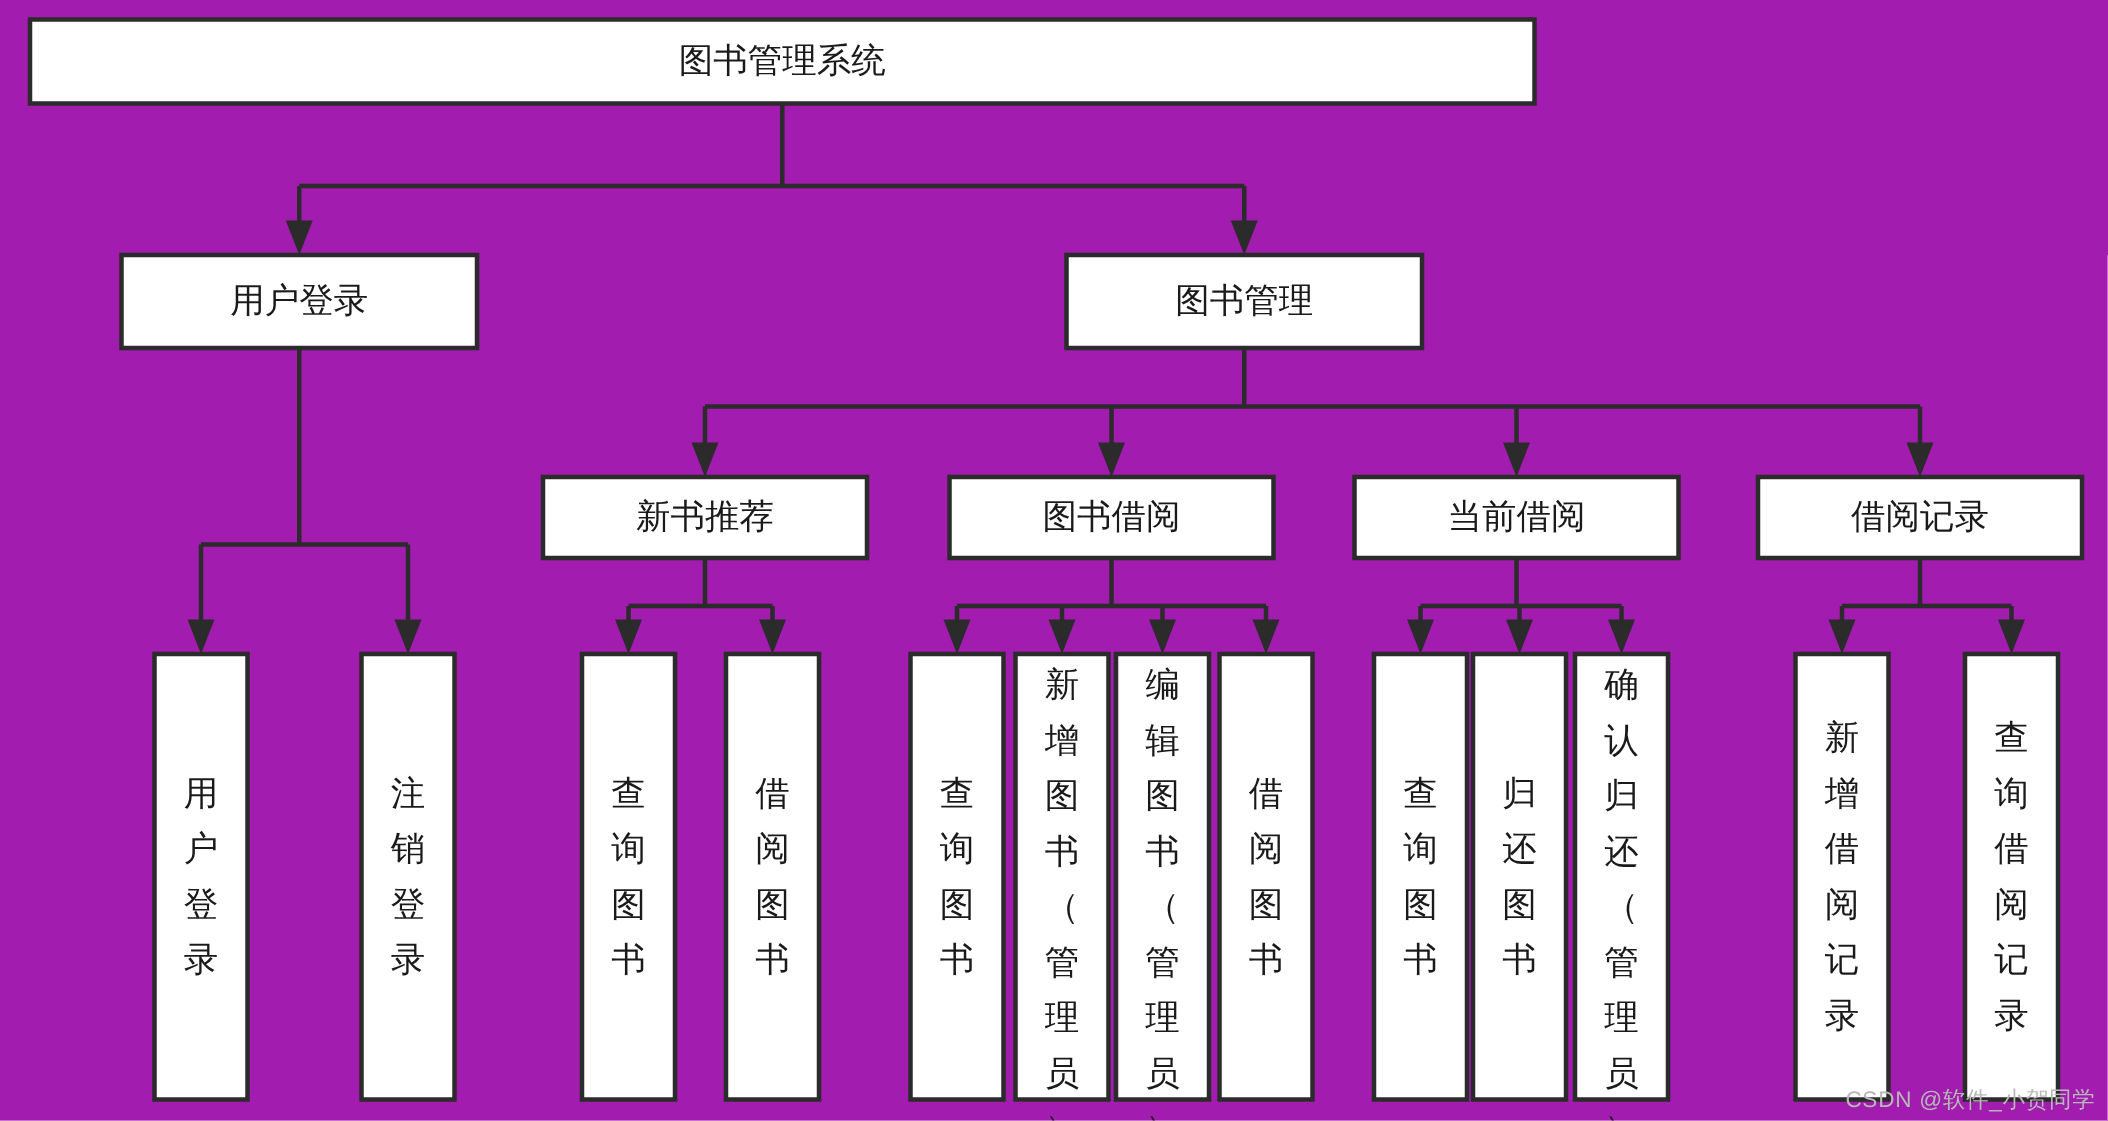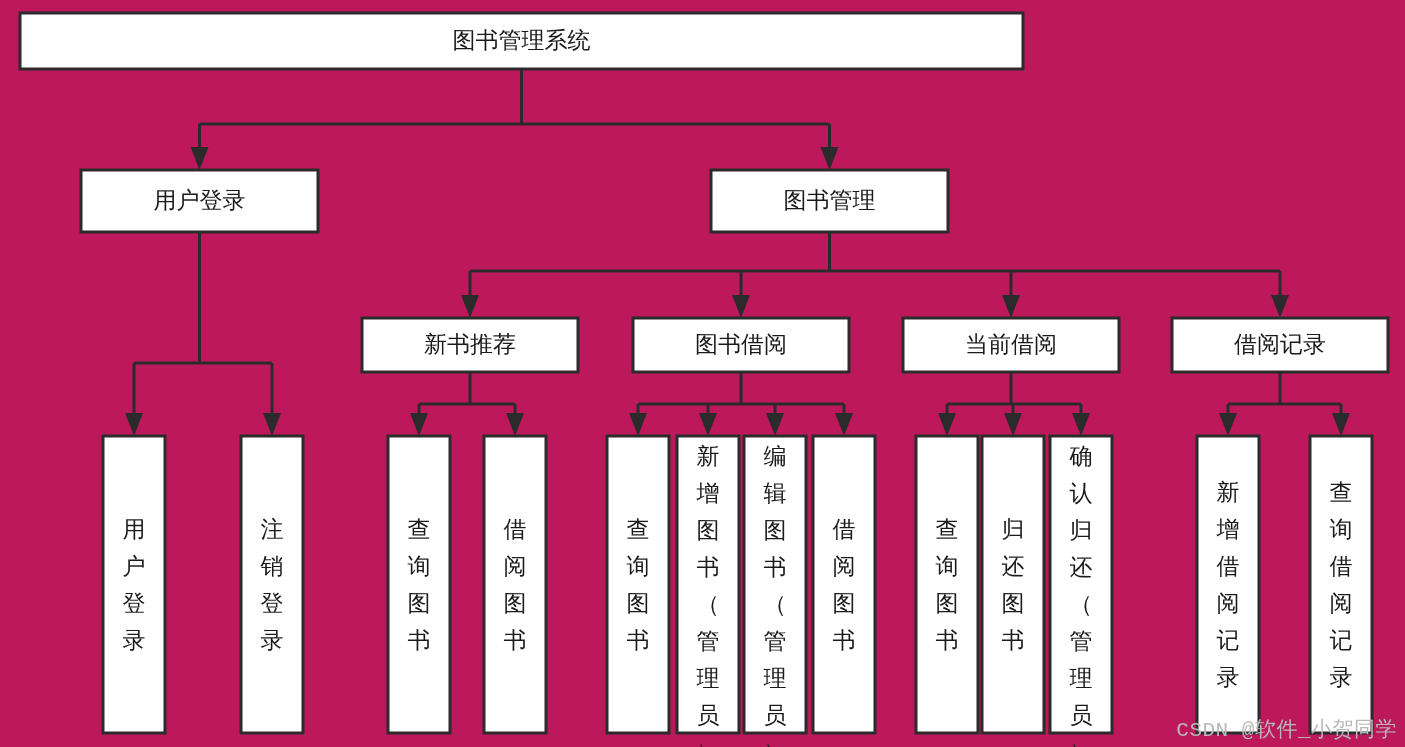--- a/index.html
+++ b/index.html
@@ -11,21 +11,21 @@
   body {
     font-family: "Liberation Sans", "DejaVu Sans", sans-serif;
     width: 1405px;
     height: 747px;
     overflow: hidden;
   }
   #diagram-root {
     position: relative;
     width: 1405px;
     height: 747px;
-    background: #be185d;
+    background: #a21caf;
   }
   svg.diagram-canvas {
     position: absolute;
     left: 0;
     top: 0;
     width: 1405px;
     height: 747px;
     display: block;
   }
   .node-box {
@@ -52,22 +52,22 @@
   .node-label-v {
     font-family: "Liberation Sans", "DejaVu Sans", sans-serif;
     font-size: 23px;
     fill: #1a1a1a;
     text-anchor: middle;
   }
   .watermark {
     position: absolute;
     right: 8px;
     bottom: 4px;
-    font-family: Liberation Mono, monospace;
-    font-size: 21px;
+    font-family: Liberation Sans, sans-serif;
+    font-size: 15px;
     color: #b8b8b8;
     letter-spacing: 0.5px;
     white-space: nowrap;
     pointer-events: none;
   }
 </style>
 </head>
 <body>
 
 <div id="diagram-root">

